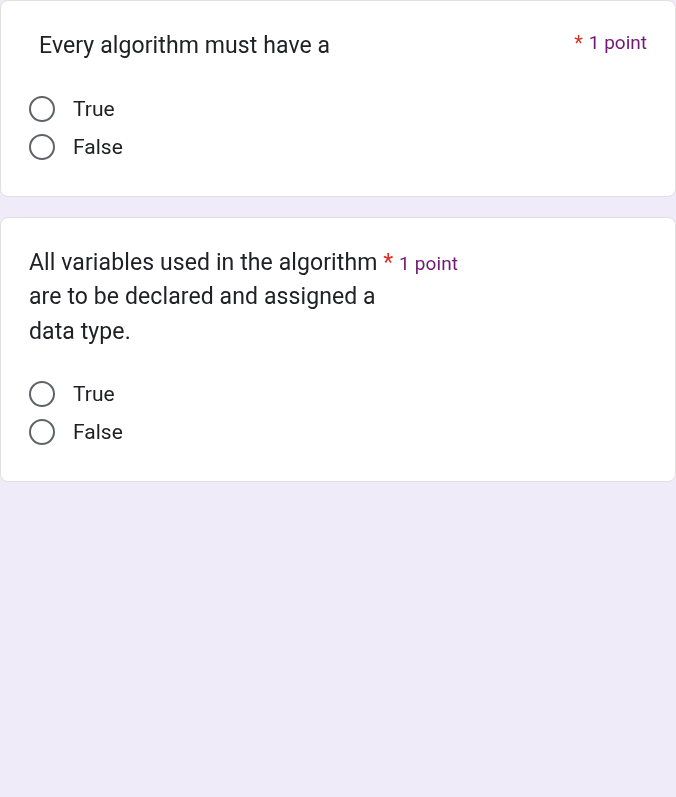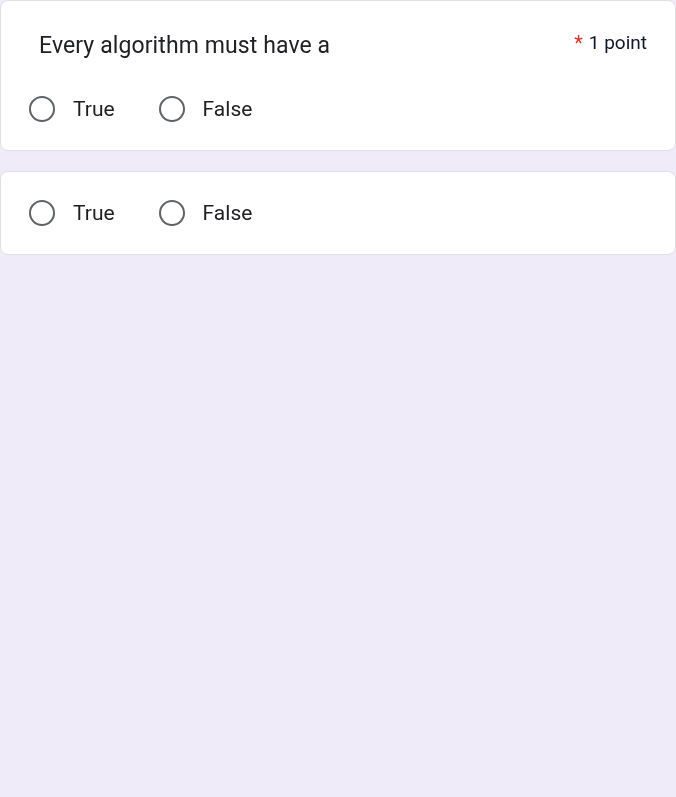--- a/index.html
+++ b/index.html
@@ -9,21 +9,21 @@
     }
     body {
       font-family: 'Google Sans', Roboto, Arial, sans-serif;
       background-color: #f0ebf8;
       width: 676px;
       padding: 0;
     }
     .question-card {
       background-color: #ffffff;
       border-radius: 8px;
-      padding: 28px 28px 28px 28px;
+      padding: 28px 28px 36px 28px;
       margin-bottom: 20px;
       border: 1px solid #e0e0e0;
     }
     .question-header {
       display: flex;
       justify-content: space-between;
       align-items: flex-start;
       margin-bottom: 32px;
     }
     .question-text {
@@ -43,27 +43,27 @@
       align-items: flex-start;
       white-space: nowrap;
       padding-top: 2px;
     }
     .required-asterisk {
       color: #d93025;
       font-size: 20px;
       margin-right: 6px;
     }
     .points-text {
-      color: #0f172a;
+      color: #701a75;
       font-size: 19px;
     }
     .options {
       display: flex;
-      flex-direction: row;
-      gap: 44px;
+      flex-direction: column;
+      gap: 12px;
     }
     .option-row {
       display: flex;
       align-items: center;
       cursor: pointer;
     }
     .radio-circle {
       width: 26px;
       height: 26px;
       border: 2.5px solid #5f6368;
@@ -98,20 +98,29 @@
       <span class="option-label">True</span>
     </div>
     <div class="option-row">
       <div class="radio-circle"></div>
       <span class="option-label">False</span>
     </div>
   </div>
 </div>
 
 <div class="question-card">
+  <div class="question-header">
+    <div class="question-text">
+      <span>All variables used in the algorithm</span>
+      <span class="inline-asterisk">*</span>
+      <span class="points-text">1 point</span><br>
+      <span>are to be declared and assigned a</span><br>
+      <span>data type.</span>
+    </div>
+  </div>
   <div class="options">
     <div class="option-row">
       <div class="radio-circle"></div>
       <span class="option-label">True</span>
     </div>
     <div class="option-row">
       <div class="radio-circle"></div>
       <span class="option-label">False</span>
     </div>
   </div>

